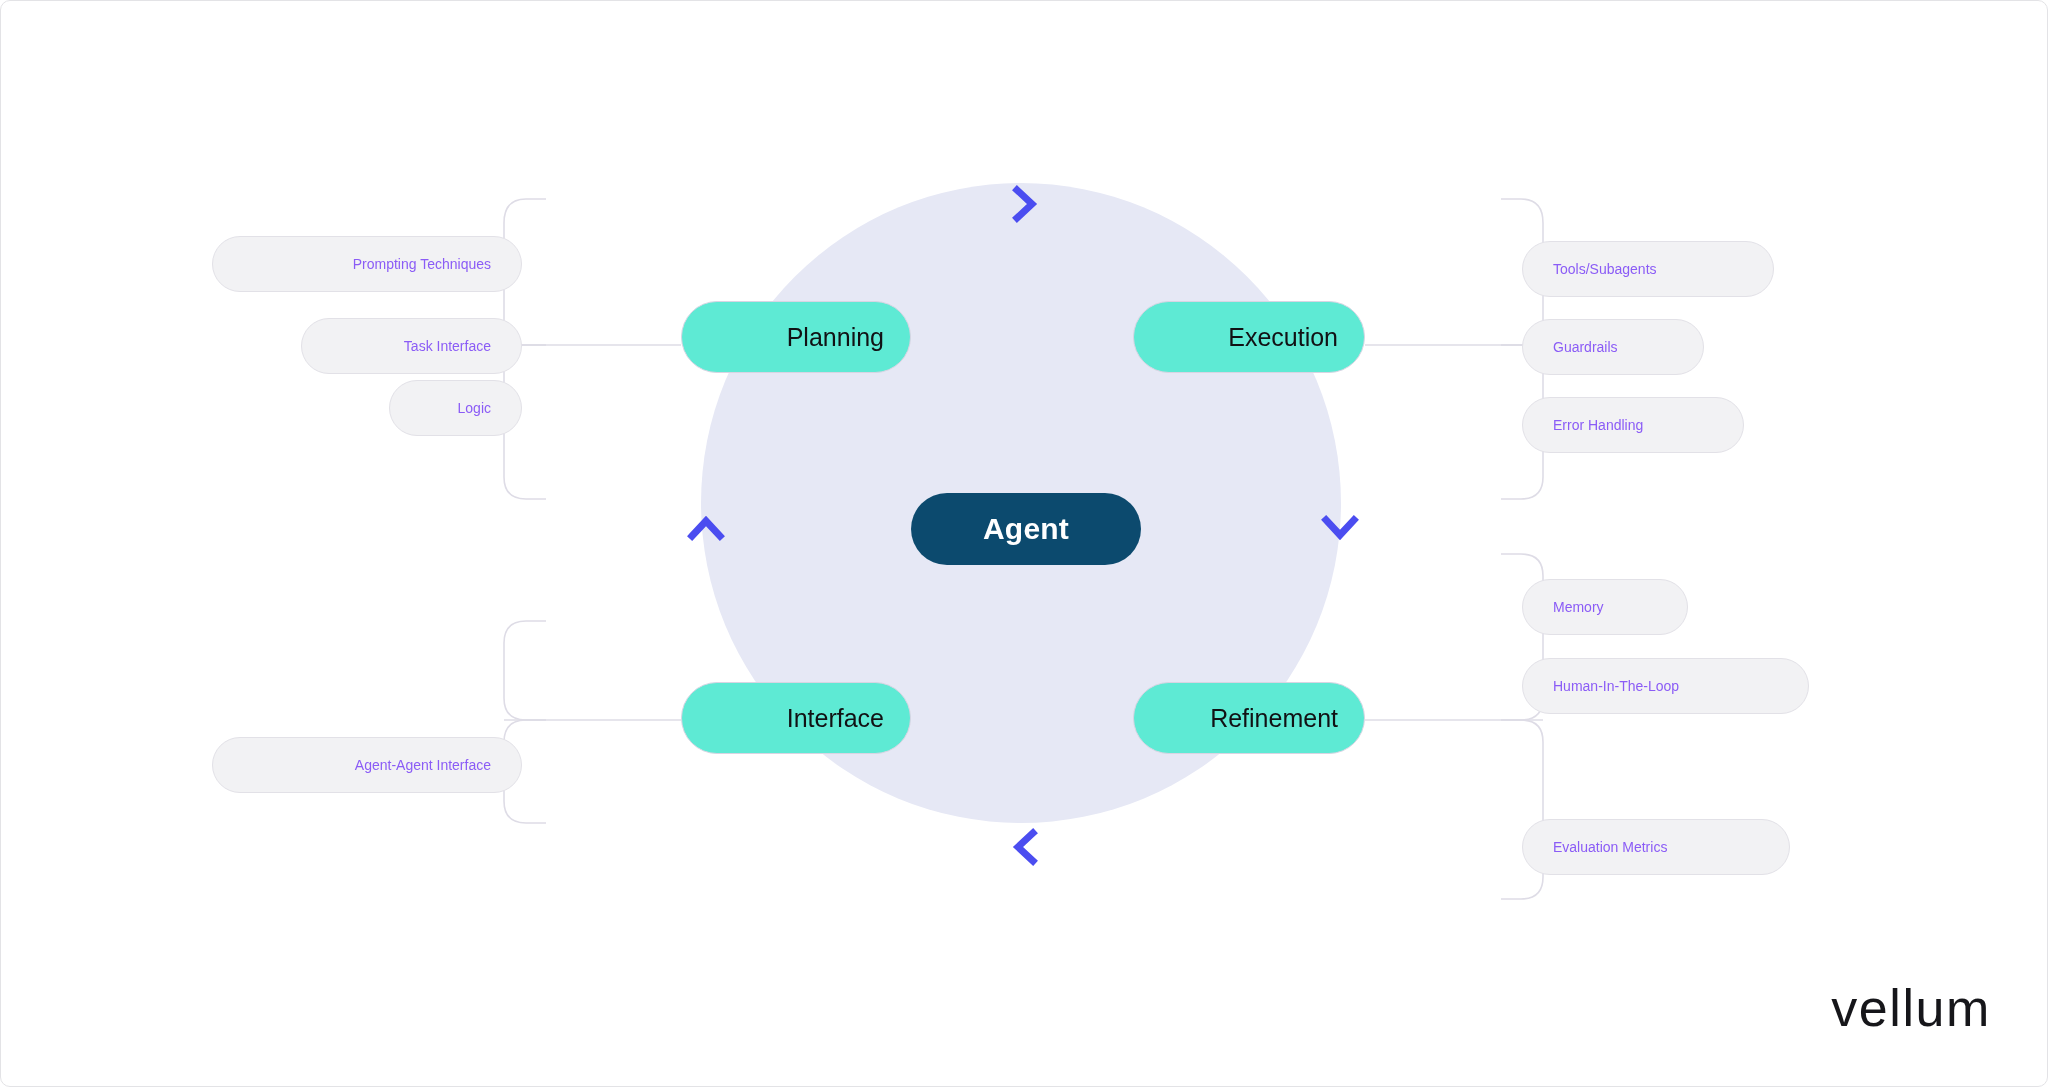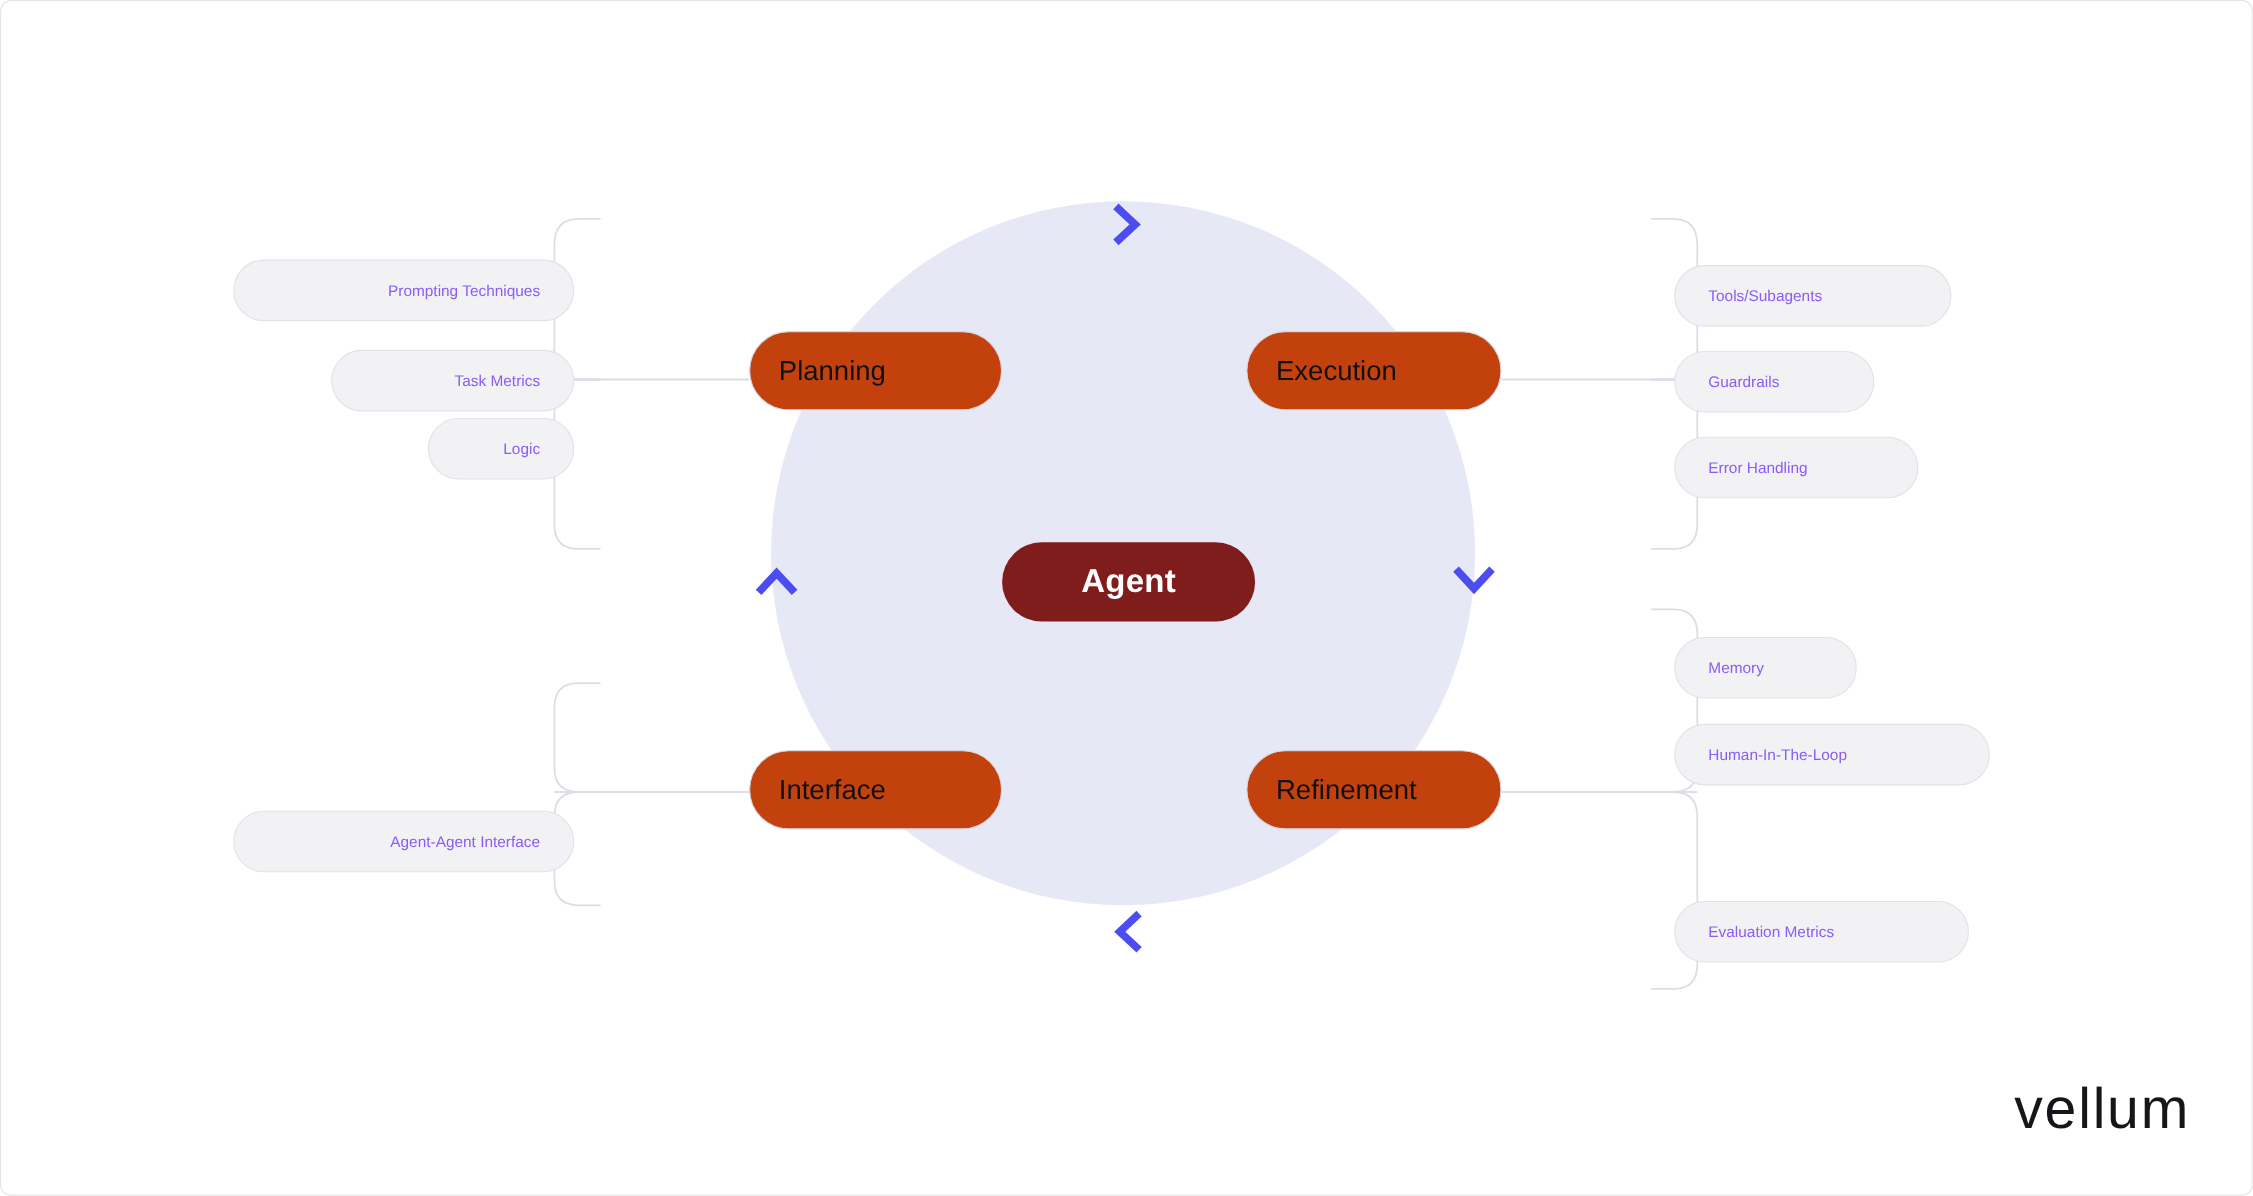--- a/index.html
+++ b/index.html
@@ -46,40 +46,40 @@
   }
 
   
   .agent-pill {
     position: absolute;
     left: 910px;
     top: 492px;
     width: 230px;
     height: 72px;
     border-radius: 36px;
-    background: #7f1d1d;
+    background: #0c4a6e;
     color: #ffffff;
     display: flex;
     align-items: center;
     justify-content: center;
     font-size: 30px;
     font-weight: 700;
     letter-spacing: 0.2px;
   }
 
   
   .node-pill {
     position: absolute;
     height: 72px;
     border-radius: 36px;
-    background: #c2410c;
+    background: #5eead4;
     border: 1px solid #d8d5e3;
     display: flex;
     align-items: center;
-    justify-content: flex-start;
+    justify-content: flex-end;
     font-size: 25px;
     color: #111114;
     box-sizing: border-box;
     padding: 13px 26px;
   }
   .node-planning   { left: 680px;  top: 300px; width: 230px; }
   .node-execution  { left: 1132px; top: 300px; width: 232px; }
   .node-interface  { left: 680px;  top: 681px; width: 230px; }
   .node-refinement { left: 1132px; top: 681px; width: 232px; }
 
@@ -188,21 +188,21 @@
     <span>Interface</span>
   </div>
   <div class="node-pill node-refinement">
     <span>Refinement</span>
   </div>
 
   <div class="leaf right-anchored" style="left:211px; top:235px; width:310px;">
     <span>Prompting Techniques</span>
   </div>
   <div class="leaf right-anchored" style="left:300px; top:317px; width:221px;">
-    <span>Task Metrics</span>
+    <span>Task Interface</span>
   </div>
   <div class="leaf right-anchored" style="left:388px; top:379px; width:133px;">
     <span>Logic</span>
   </div>
 
   <div class="leaf left-anchored" style="left:1521px; top:240px; width:252px;">
     <span>Tools/Subagents</span>
   </div>
   <div class="leaf left-anchored" style="left:1521px; top:318px; width:182px;">
     <span>Guardrails</span>

